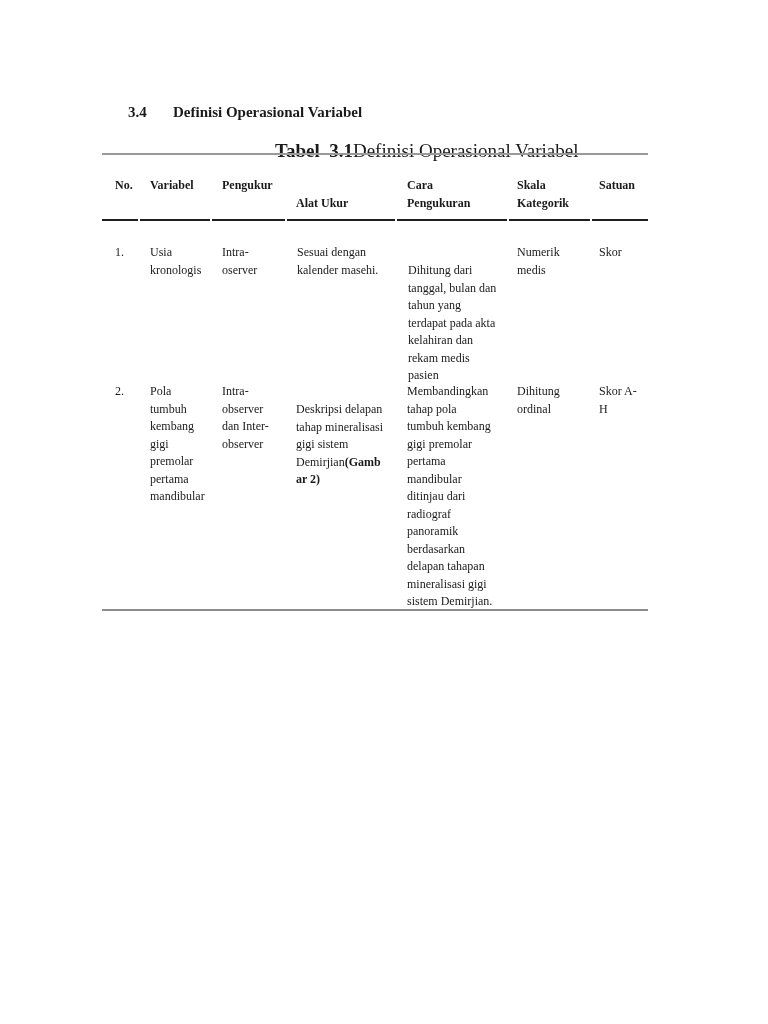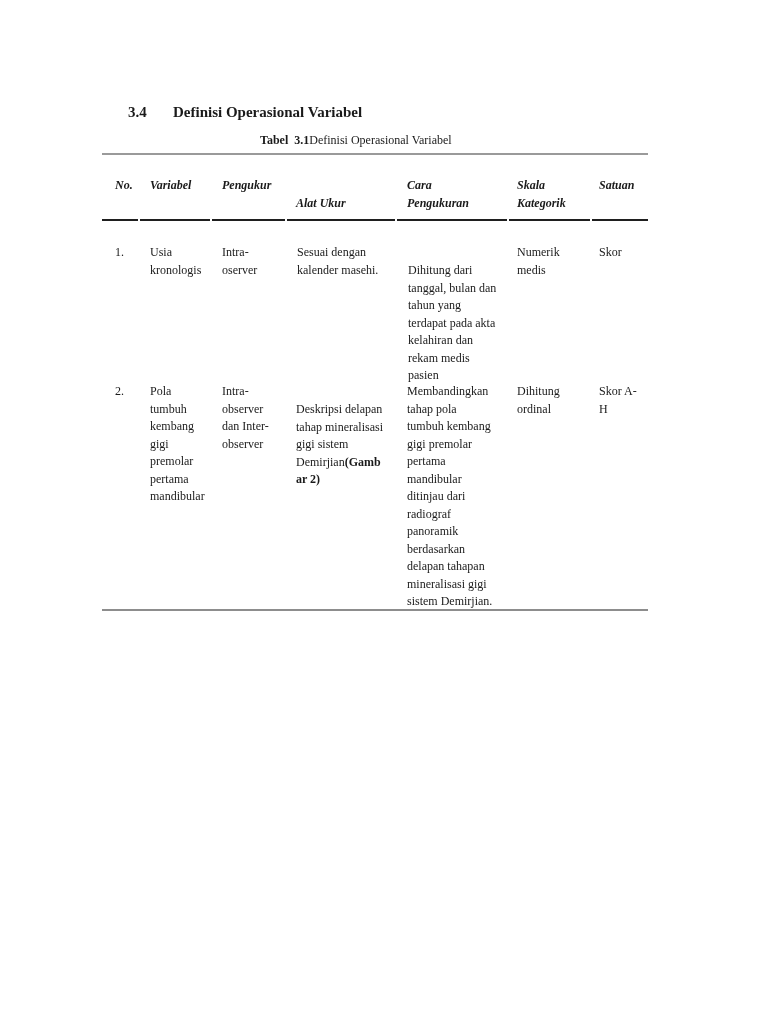--- a/index.html
+++ b/index.html
@@ -6,33 +6,33 @@
   .page{
     position:relative; width:768px; height:1024px; background:#ffffff;
     font-family:"Liberation Serif", serif; color:#1a1a1a; overflow:hidden;padding-left:12px;
   }
   .heading{
     position:absolute; left:113px; top:87px;
     font-size:15px; font-weight:bold; white-space:pre;
   }
   .heading .hnum{display:inline-block; width:45px;}
   .caption{
-    position:absolute; left:248px; top:118px;
-    font-size:12px; white-space:pre;
+    position:absolute; left:256px; top:118px;
+    font-size:19px; white-space:pre;
   }
   .cap-bold{font-weight:bold;}
   .dtable{position:absolute; left:102px; top:153px; width:546px; height:462px;}
   .rule{position:absolute; left:0; width:546px; height:2px; background:#9a9a9a;}
   .rule-top{top:0;}
   .rule-bottom{top:456px; background:#8d8d8d;}
   .trow{
     position:absolute; left:0; width:546px; display:flex;
     font-size:12px; line-height:17.5px; white-space:pre;
   }
-  .thead{font-weight:bold;font-style:italic;}
+  .thead{font-weight:bold;}
   .c{flex:0 0 auto; box-sizing:border-box; padding-left:10px;}
   .c0{width:38px; padding-left:13px;}
   .c1{width:72px;}
   .c2{width:75px;}
   .c3{width:110px; padding-left:9px;margin-top:18px;}
   .c4{width:112px;}
   .c5{width:83px;  padding-left:8px;}
   .c6{width:56px;  padding-left:7px;}
   .b{font-weight:bold;}
   .useg-row{position:absolute; left:0; top:66px; width:546px; display:flex;}

